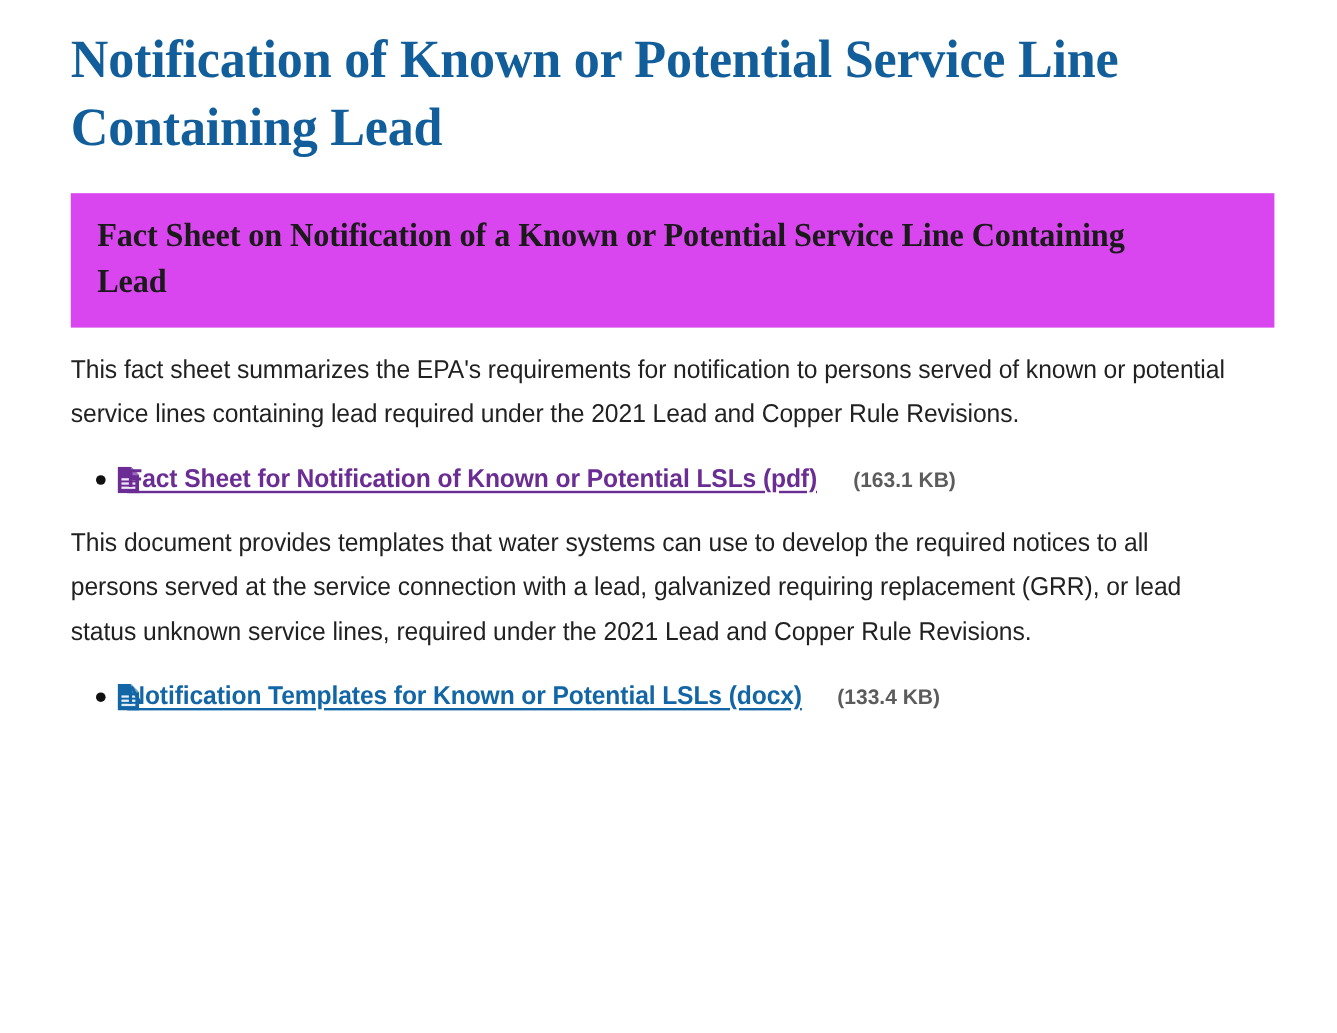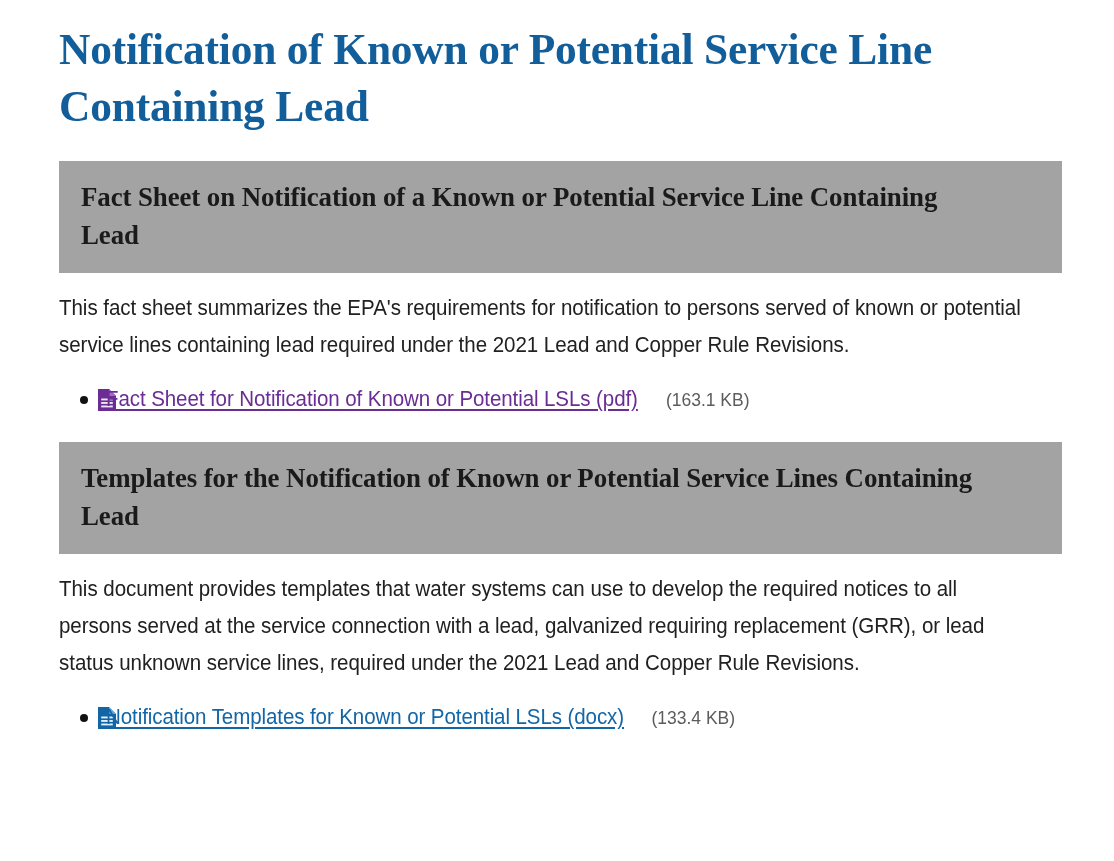--- a/index.html
+++ b/index.html
@@ -40,21 +40,21 @@
     letter-spacing: -0.2px;
     margin: 0;
     padding-top: 21px;
     width: 1010px;
     transform: scaleX(0.965);
     transform-origin: left top;
   }
 
   
   .section-header {
-    background: #a3a3a3;
+    background: #d946ef;
     box-sizing: border-box;
     width: 1003px;
     padding: 17px 22px 19px 22px;
     margin-top: 26px;
   }
   .section-header-text {
     font-family: "Liberation Serif", "DejaVu Serif", serif;
     font-weight: bold;
     font-size: 28px;
     line-height: 38px;
@@ -84,20 +84,21 @@
     margin: 20px 0 0 0;
     padding: 0;
   }
   .resource-item {
     position: relative;
     padding-left: 47px;
     margin-bottom: 4px;
     min-height: 30px;
     line-height: 30px;
     white-space: nowrap;
+    font-weight: bold;
   }
   .bullet-marker {
     position: absolute;
     left: 21px;
     top: 12px;
     width: 8px;
     height: 8px;
     border-radius: 50%;
     background: #111111;
   }
@@ -152,23 +153,20 @@
             <path d="M11 0 L18 7 H11 Z" fill="#9E6BBE"></path>
             <rect x="3.2" y="9.5" width="11.6" height="1.9" fill="#EFE6F5"></rect>
             <rect x="3.2" y="13" width="11.6" height="1.9" fill="#EFE6F5"></rect>
             <rect x="3.2" y="16.5" width="11.6" height="1.9" fill="#EFE6F5"></rect>
           </svg>
         </span>
         <a href="#" class="resource-link visited">Fact Sheet for Notification of Known or Potential LSLs (pdf)</a><span class="file-size">(163.1 KB)</span>
       </li>
     </ul>
 
-    <div class="section-header">
-      <h2 class="section-header-text">Templates for the Notification of Known or Potential Service Lines Containing Lead</h2>
-    </div>
 
     <p class="body-text">This document provides templates that water systems can use to develop the required notices to all persons served at the service connection with a lead, galvanized requiring replacement (GRR), or lead status unknown service lines, required under the 2021 Lead and Copper Rule Revisions.</p>
 
     <ul class="resource-list">
       <li class="resource-item">
         <span class="bullet-marker"></span>
         <span class="doc-icon">
           <svg width="18" height="22" viewBox="0 0 18 22" xmlns="http://www.w3.org/2000/svg">
             <path d="M0 0 H11 L18 7 V22 H0 Z" fill="#1366A6"></path>
             <path d="M11 0 L18 7 H11 Z" fill="#6FA6CE"></path>

